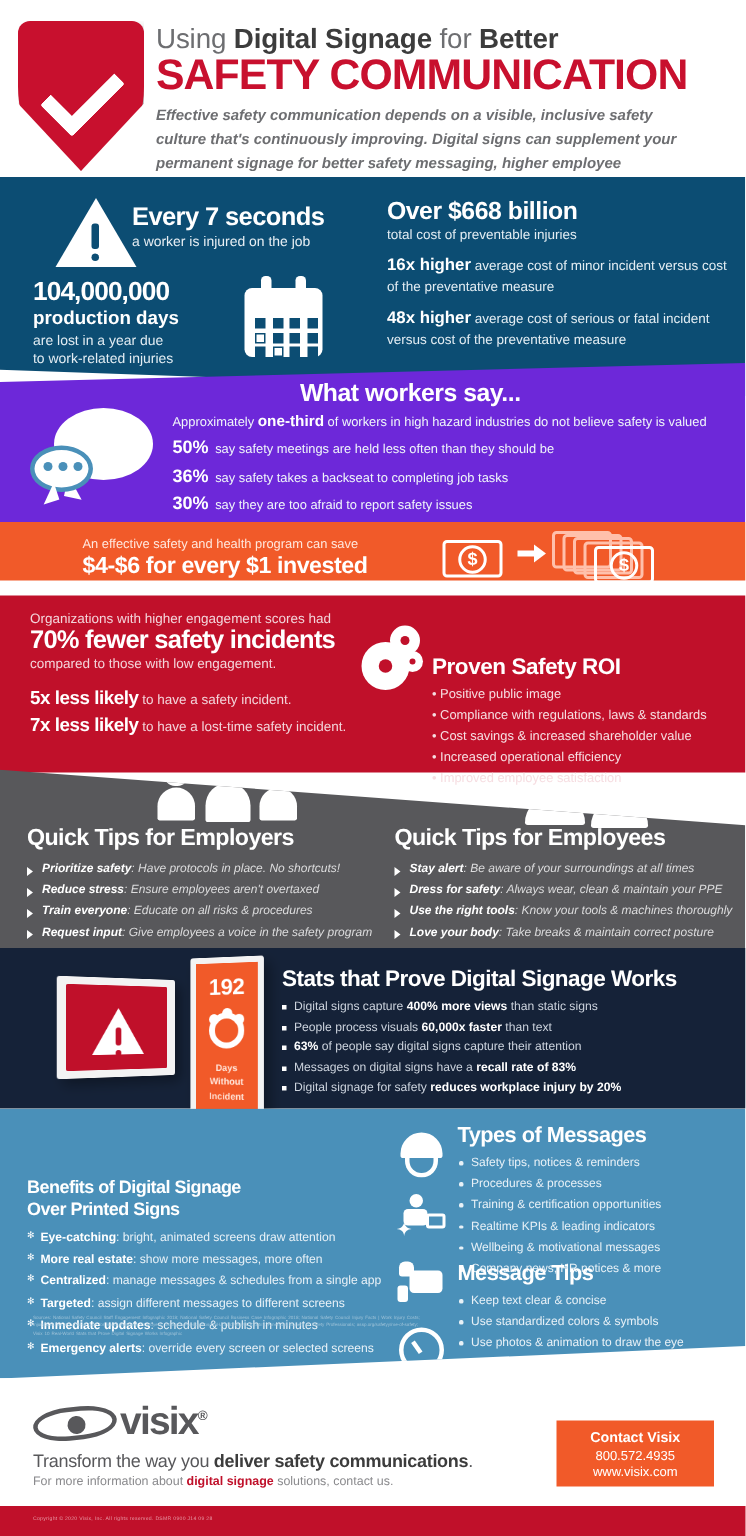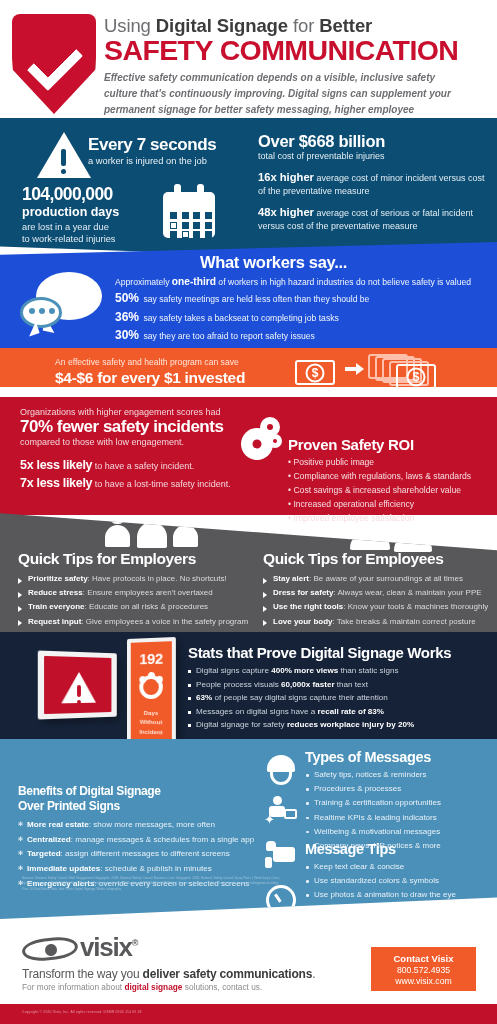--- a/index.html
+++ b/index.html
@@ -78,21 +78,21 @@
   .cal-grid i.o { background:#fff; border:1.6px solid #0c4d73; }
 
   .right-stats { position:absolute; left:258px; top:14px; width:228px; }
   .rs-h { font-size:16.5px; font-weight:bold; letter-spacing:-0.3px; }
   .rs-s { font-size:9px; color:#e3edf3; margin-bottom:9px; }
   .rs-row { font-size:9px; line-height:1.35; color:#e3edf3; margin-bottom:8px; }
   .rs-row b { font-size:11.2px; color:#fff; }
 
   
   .lblue1 {
-    top:242px; height:106px; background:#1d4ed8;
+    top:242px; height:106px; background:#6d28d9;
     clip-path: polygon(0 12%, 100% 0, 100% 100%, 0 100%);
     padding-left: 24px;
   }
   .bubble-big {
     position:absolute; left:36px; top:30px; width:66px; height:48px;
     background:#fff; border-radius:50%;
   }
   .bubble-big:after {
     content:""; position:absolute; left:8px; bottom:-12px;
     border-left:12px solid #fff; border-top:14px solid transparent;
@@ -185,21 +185,21 @@
   .pf .body { position:absolute; background:#fff; border-radius:26px 26px 3px 3px; }
   .helm { position:absolute; }
   .helm .cap { position:absolute; background:#fff; border-radius:24px 24px 2px 2px; }
   .helm .brim { position:absolute; background:#fff; border-radius:3px; }
   .helm .face { position:absolute; border:2.5px solid #fff; border-top:none; border-radius:0 0 18px 18px; }
   .helm .ridge { position:absolute; background:#c0102a; }
 
   .tips-l { position:absolute; left:18px; top:50px; width:245px; }
   .tips-r { position:absolute; left:263px; top:50px; width:228px; }
   .tips-h { font-size:15.5px; font-weight:bold; letter-spacing:-0.4px; margin-bottom:4px; }
-  .tip { font-size:8px; color:#dcdcdd; line-height:1.78; padding-left:10px; position:relative; }
+  .tip { font-size:8px; color:#dcdcdd; line-height:1.78; padding-left:10px; position:relative;font-style:italic; }
   .tip b { color:#fff; }
   .tip:before {
     content:""; position:absolute; left:0; top:5.5px; width:0; height:0;
     border-left:4.5px solid #fff; border-top:3px solid transparent; border-bottom:3px solid transparent;
   }
 
   
   .navy2 { top:632px; height:107px; background:#152238; }
   .sign-red {
     position:absolute; left:38px; top:20px; width:82px; height:66px;
@@ -494,20 +494,21 @@
       <div class="sp-i"><span>People process visuals </span><b>60,000x faster</b><span> than text</span></div>
       <div class="sp-i"><span></span><b>63%</b><span> of people say digital signs capture their attention</span></div>
       <div class="sp-i"><span>Messages on digital signs have a </span><b>recall rate of 83%</b><span></span></div>
       <div class="sp-i"><span>Digital signage for safety </span><b>reduces workplace injury by 20%</b><span></span></div>
     </div>
   </div>
 
   <div class="band lblue2">
     <div class="ben-l">
       <div class="ben-h"><span>Benefits of Digital Signage</span><br><span>Over Printed Signs</span></div>
+      <div class="ben-i"><b>Eye-catching</b><span>: bright, animated screens draw attention</span></div>
       <div class="ben-i"><b>More real estate</b><span>: show more messages, more often</span></div>
       <div class="ben-i"><b>Centralized</b><span>: manage messages &amp; schedules from a single app</span></div>
       <div class="ben-i"><b>Targeted</b><span>: assign different messages to different screens</span></div>
       <div class="ben-i"><b>Immediate updates</b><span>: schedule &amp; publish in minutes</span></div>
       <div class="ben-i"><b>Emergency alerts</b><span>: override every screen or selected screens</span></div>
     </div>
 
     <div class="micons">
       <div class="mi">
           <div class="mi-helm-cap"></div>

